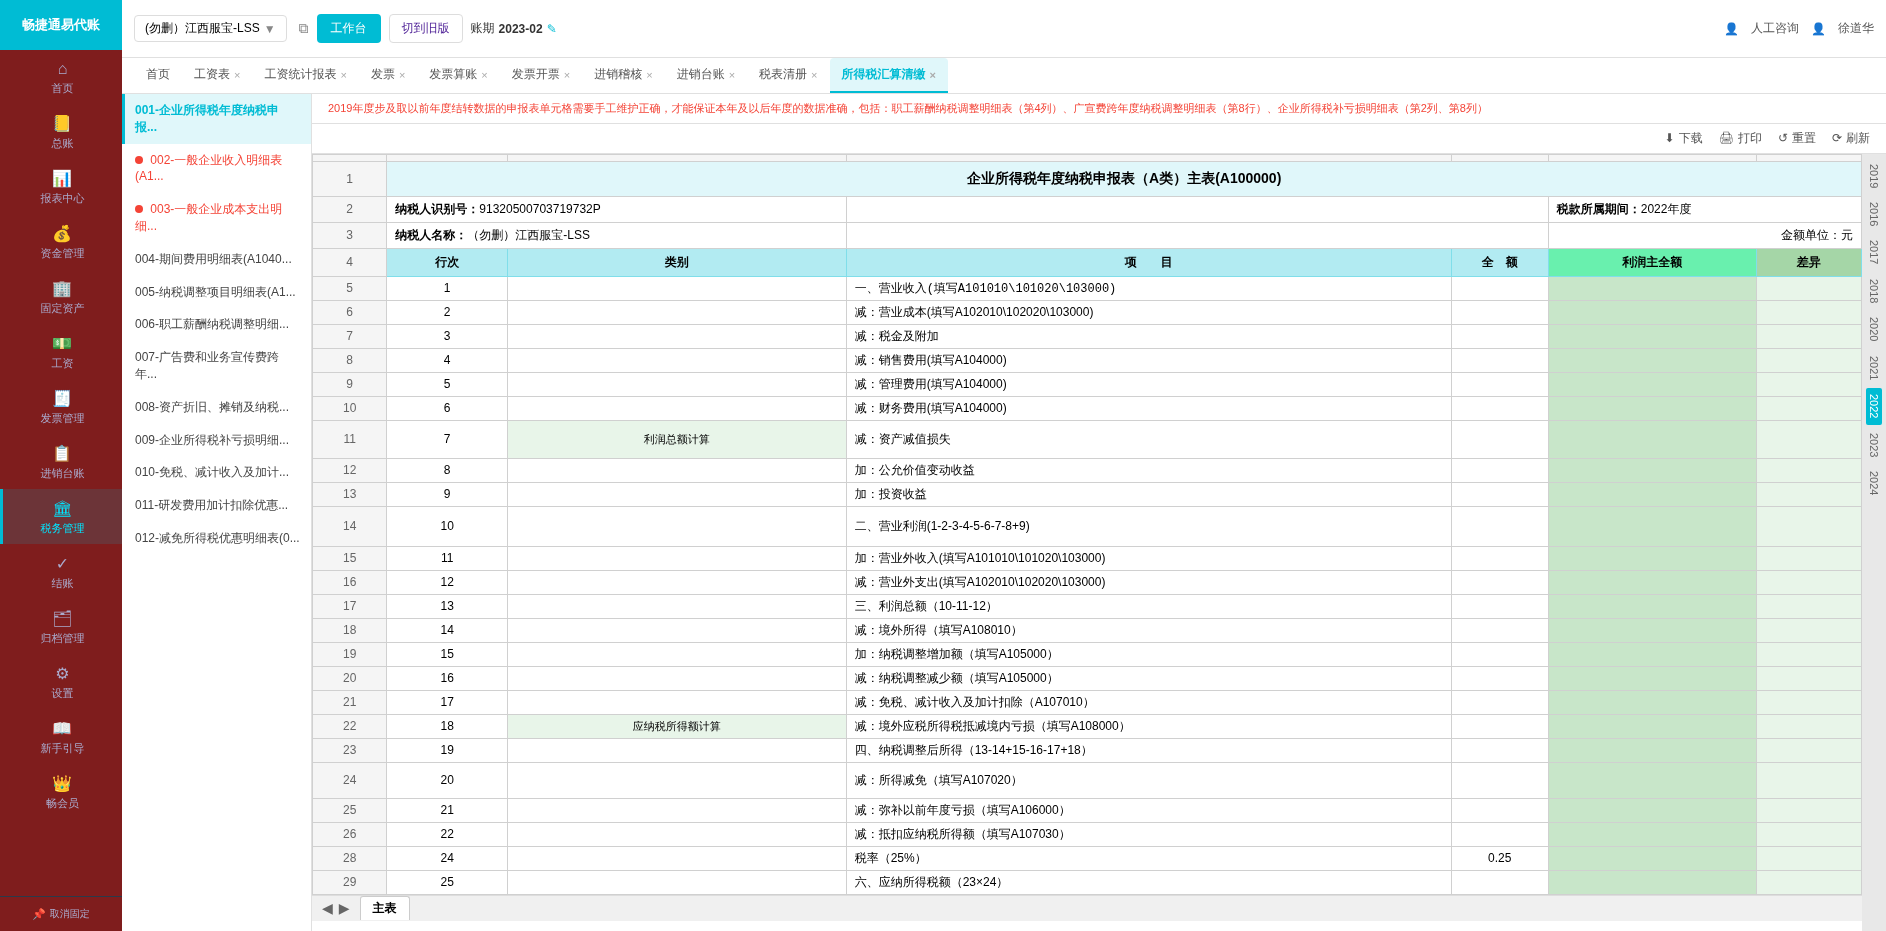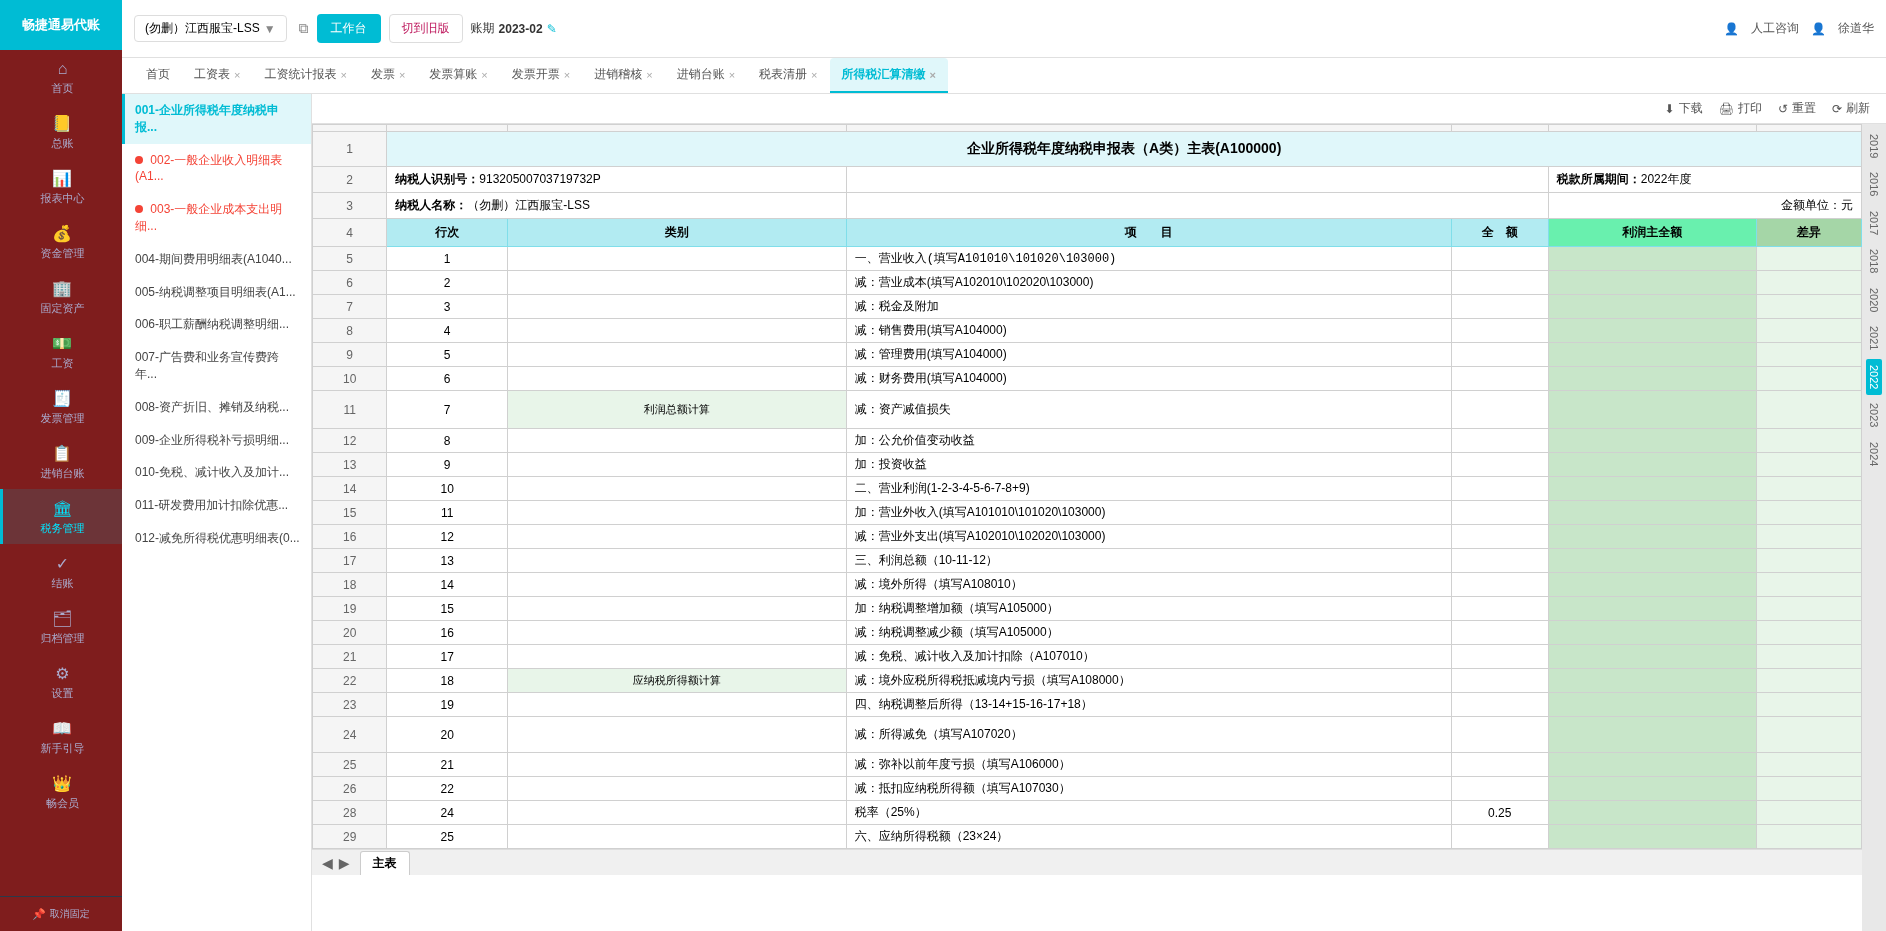--- a/index.html
+++ b/index.html
@@ -35,21 +35,21 @@
     #topbar .company-select {
       display: flex; align-items: center; gap: 4px; padding: 4px 10px;
       border: 1px solid #ddd; border-radius: 4px; background: #fff; cursor: pointer; min-width: 140px;
     }
     #topbar .copy-icon { color: #888; font-size: 14px; margin-left: 4px; }
     #topbar .workbench-btn {
       background: #00bcd4; color: #fff; border: none; padding: 6px 14px; border-radius: 4px;
       cursor: pointer; font-size: 12px;
     }
     #topbar .switch-btn {
-      background: #fff; color: #be185d; border: 1px solid #ddd; padding: 5px 12px; border-radius: 4px;
+      background: #fff; color: #4c1d95; border: 1px solid #ddd; padding: 5px 12px; border-radius: 4px;
       cursor: pointer; font-size: 12px;
     }
     #topbar .period-info { display: flex; align-items: center; gap: 4px; font-size: 12px; color: #333; }
     #topbar .spacer { flex: 1; }
     #topbar .user-area { display: flex; align-items: center; gap: 12px; font-size: 12px; color: #555; }
 
     
     #tabsbar {
       background: #fff; display: flex; align-items: center; padding: 0 12px;
       border-bottom: 1px solid #e0e0e0; flex-shrink: 0; min-height: 36px;
@@ -313,20 +313,23 @@
       <div class="sub-item">
         <span>011-研发费用加计扣除优惠...</span>
       </div>
       <div class="sub-item">
         <span>012-减免所得税优惠明细表(0...</span>
       </div>
     </div>
 
     <div id="right-panel">
 
+      <div id="warning-bar">
+        <span>2019年度步及取以前年度结转数据的申报表单元格需要手工维护正确，才能保证本年及以后年度的数据准确，包括：职工薪酬纳税调整明细表（第4列）、广宣费跨年度纳税调整明细表（第8行）、企业所得税补亏损明细表（第2列、第8列）</span>
+      </div>
 
       <div id="toolbar">
         <div class="tool-btn">
           <span>⬇</span>
           <span>下载</span>
         </div>
         <div class="tool-btn">
           <span>🖨</span>
           <span>打印</span>
         </div>
@@ -458,21 +461,21 @@
     <td></td>
     <td style="padding:3px 8px;">加：投资收益</td>
     <td style="text-align:center;"></td>
     <td style="background:#c8e6c9;text-align:center;"></td>
     <td style="background:#e8f5e9;text-align:center;"></td>
   </tr>
                 <tr>
     <td class="row-num">14</td>
     <td style="text-align:center;">10</td>
     <td></td>
-    <td style="padding:3px 8px;">二、营业利润(1-2-3-4-5-6-7-8+9)</td>
+    <td style="padding:11px 8px;">二、营业利润(1-2-3-4-5-6-7-8+9)</td>
     <td style="text-align:center;"></td>
     <td style="background:#c8e6c9;text-align:center;"></td>
     <td style="background:#e8f5e9;text-align:center;"></td>
   </tr>
                 <tr>
     <td class="row-num">15</td>
     <td style="text-align:center;">11</td>
     <td></td>
     <td style="padding:3px 8px;">加：营业外收入(填写A101010\101020\103000)</td>
     <td style="text-align:center;"></td>

